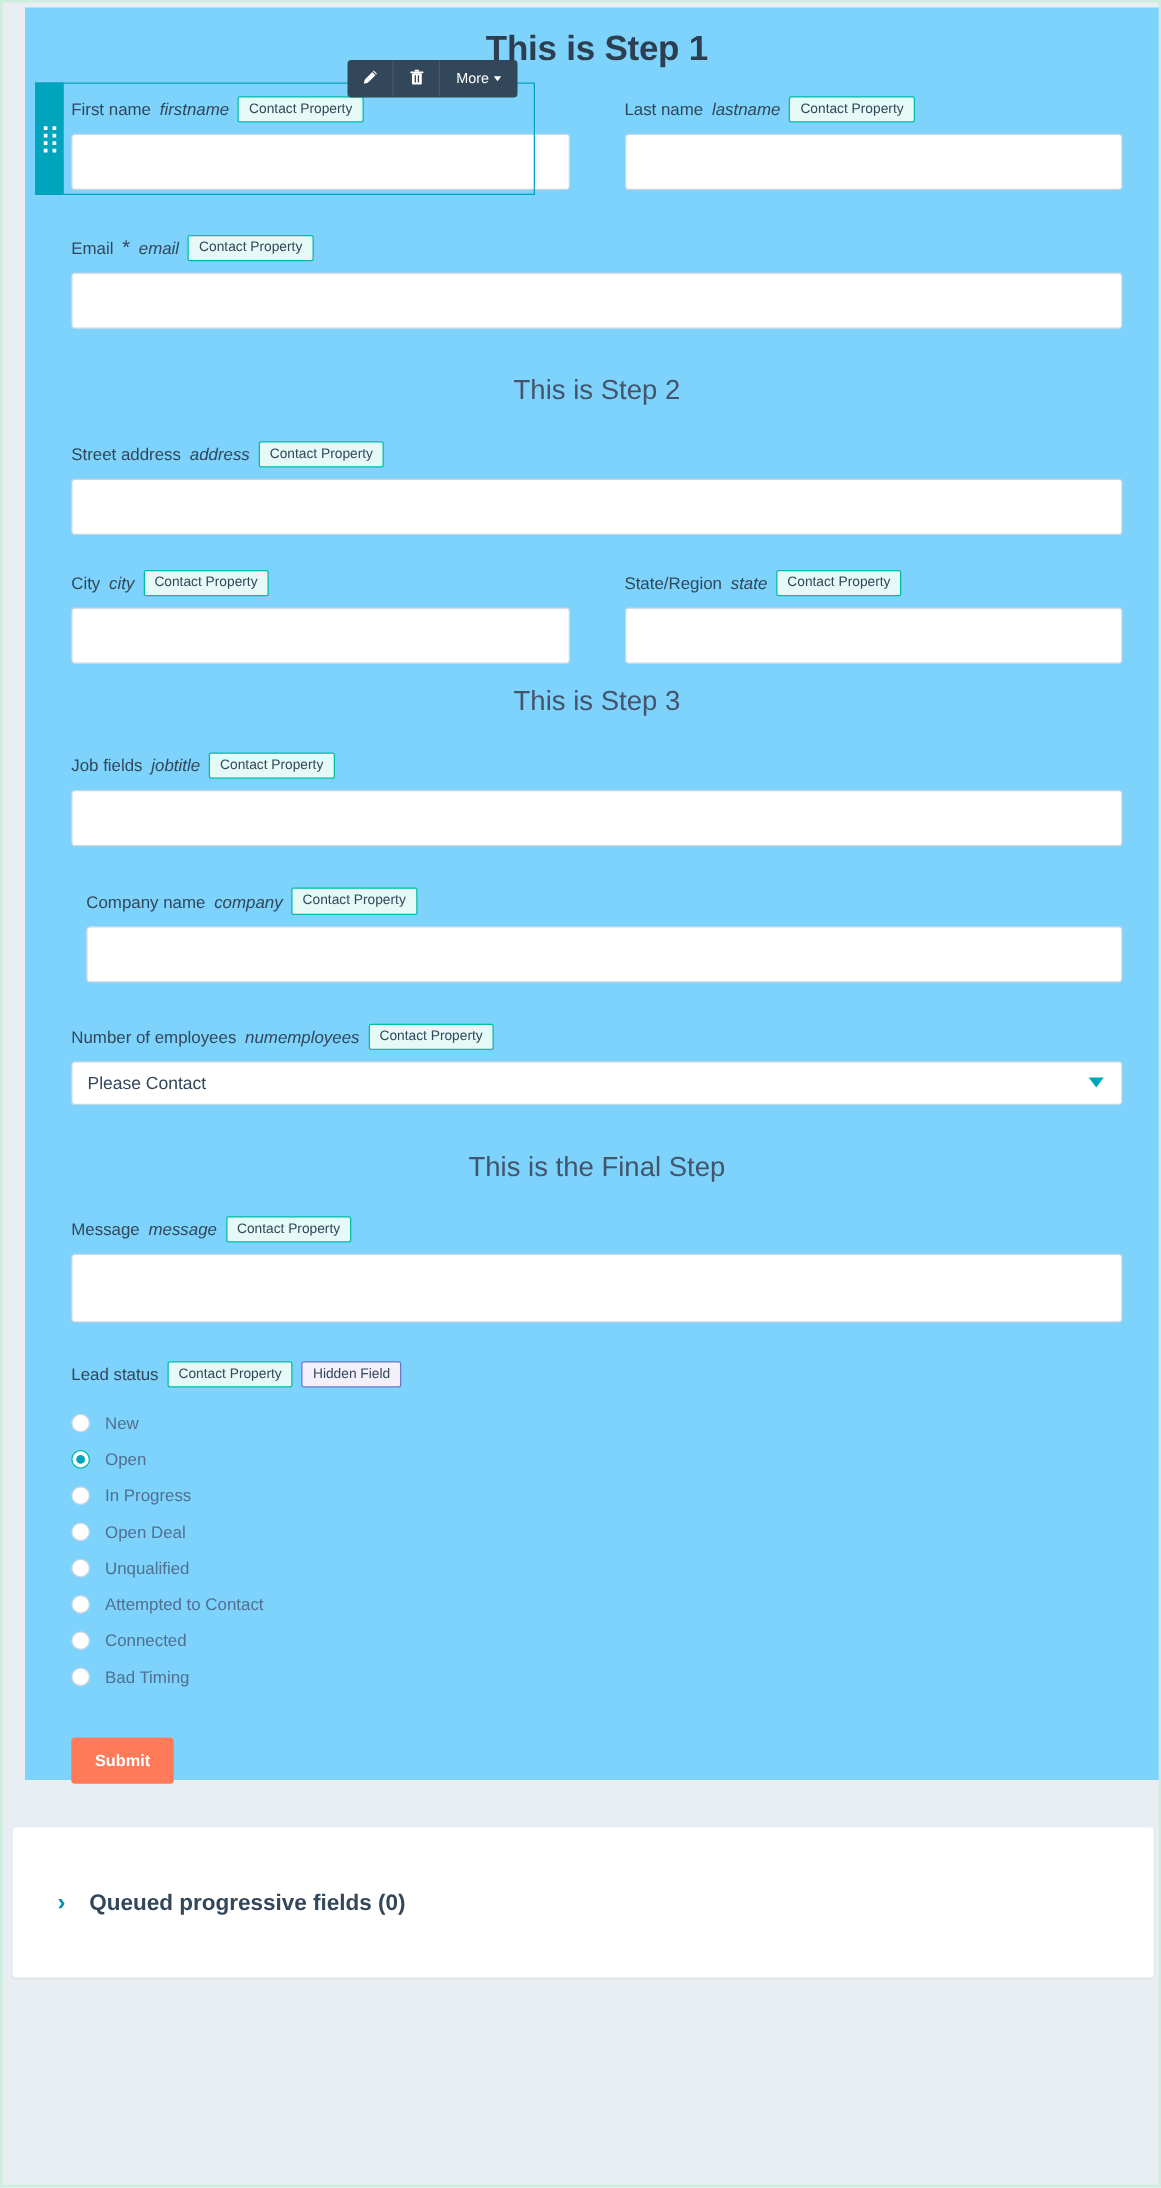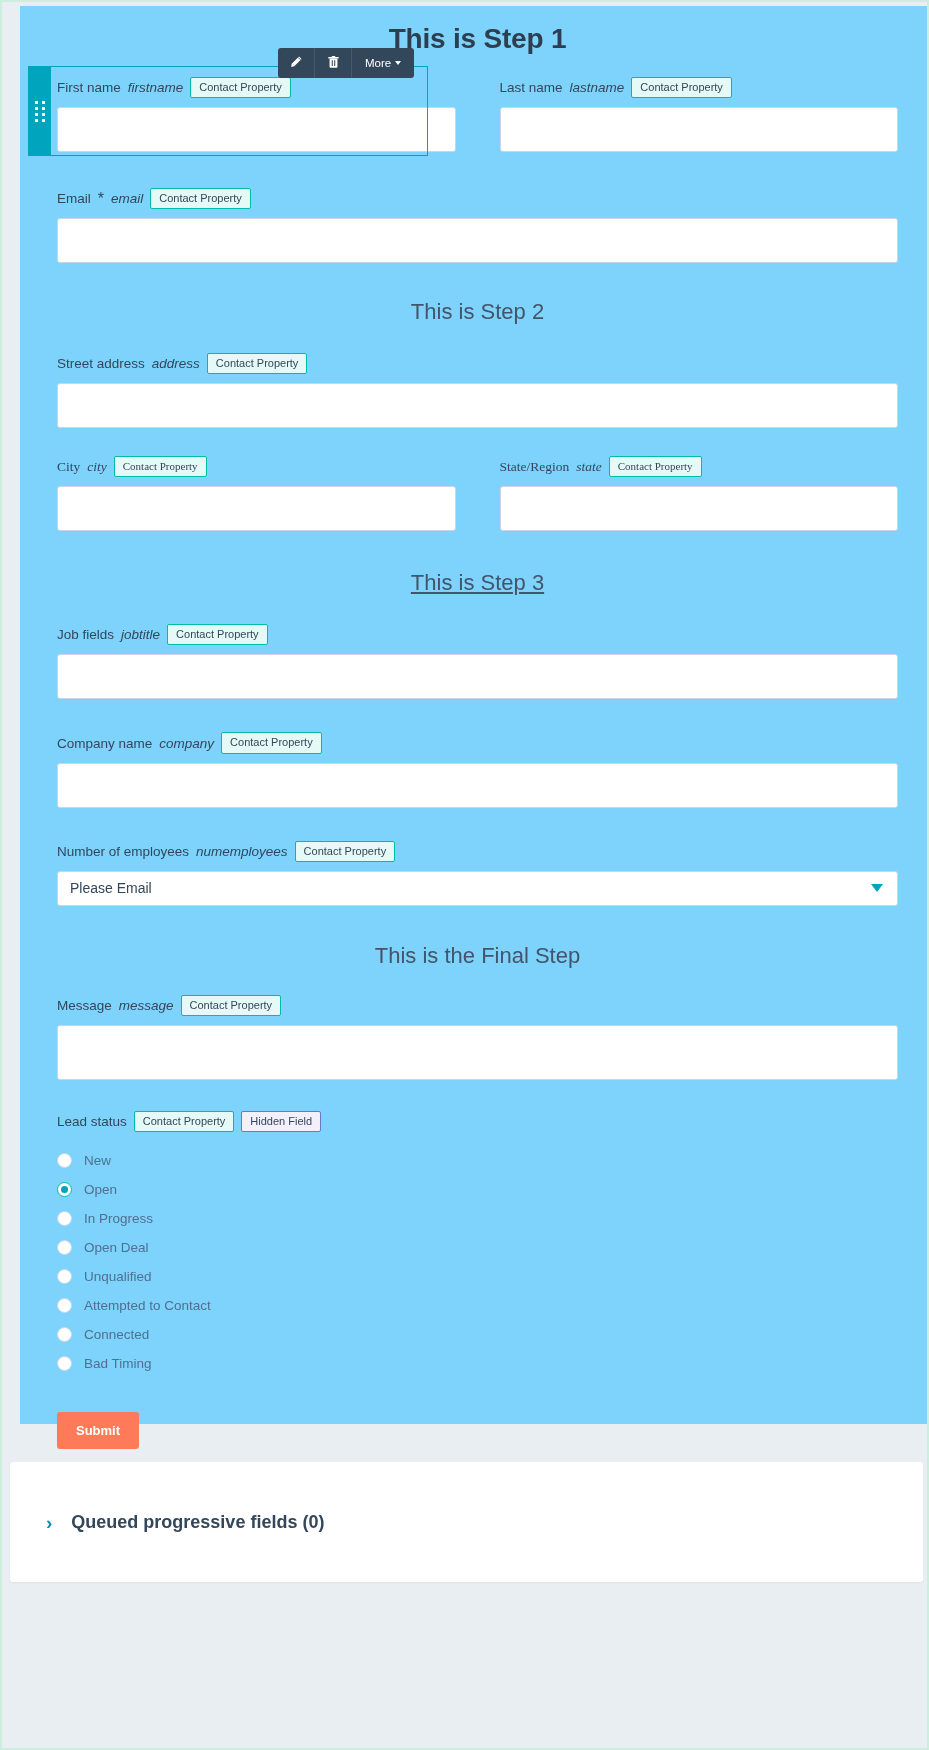--- a/index.html
+++ b/index.html
@@ -343,68 +343,68 @@
 
       <div class="field" style="margin-top:28px;">
         <div class="field-label">
           <span class="lbl-text">Street address</span>
           <span class="lbl-internal">address</span>
           <span class="badge badge-contact">Contact Property</span>
         </div>
         <div class="input-box input-tall"></div>
       </div>
 
-      <div class="row2" style="margin-top:28px;font-family:Liberation Serif, serif;">
+      <div class="row2" style="margin-top:28px;">
         <div class="col field" style="margin-top:0;">
           <div class="field-label">
             <span class="lbl-text">City</span>
             <span class="lbl-internal">city</span>
             <span class="badge badge-contact">Contact Property</span>
           </div>
           <div class="input-box input-tall"></div>
         </div>
         <div class="col field" style="margin-top:0;">
           <div class="field-label">
             <span class="lbl-text">State/Region</span>
             <span class="lbl-internal">state</span>
             <span class="badge badge-contact">Contact Property</span>
           </div>
           <div class="input-box input-tall"></div>
         </div>
       </div>
 
       
-      <div class="step-title" style="margin-top:39px;text-decoration:underline;">This is Step 3</div>
+      <div class="step-title" style="margin-top:17px;">This is Step 3</div>
 
       <div class="field" style="margin-top:28px;">
         <div class="field-label">
           <span class="lbl-text">Job fields</span>
           <span class="lbl-internal">jobtitle</span>
           <span class="badge badge-contact">Contact Property</span>
         </div>
         <div class="input-box input-tall"></div>
       </div>
 
-      <div class="field" style="margin-top:33px;">
+      <div class="field" style="margin-top:33px;margin-left:12px;">
         <div class="field-label">
           <span class="lbl-text">Company name</span>
           <span class="lbl-internal">company</span>
           <span class="badge badge-contact">Contact Property</span>
         </div>
         <div class="input-box input-tall"></div>
       </div>
 
       <div class="field" style="margin-top:33px;">
         <div class="field-label">
           <span class="lbl-text">Number of employees</span>
           <span class="lbl-internal">numemployees</span>
           <span class="badge badge-contact">Contact Property</span>
         </div>
         <div class="select-box input-tall">
-          <span>Please Email</span>
+          <span>Please Contact</span>
           <span class="caret-teal"></span>
         </div>
       </div>
 
       
       <div class="step-title" style="margin-top:37px;">This is the Final Step</div>
 
       <div class="field" style="margin-top:26px;">
         <div class="field-label">
           <span class="lbl-text">Message</span>

